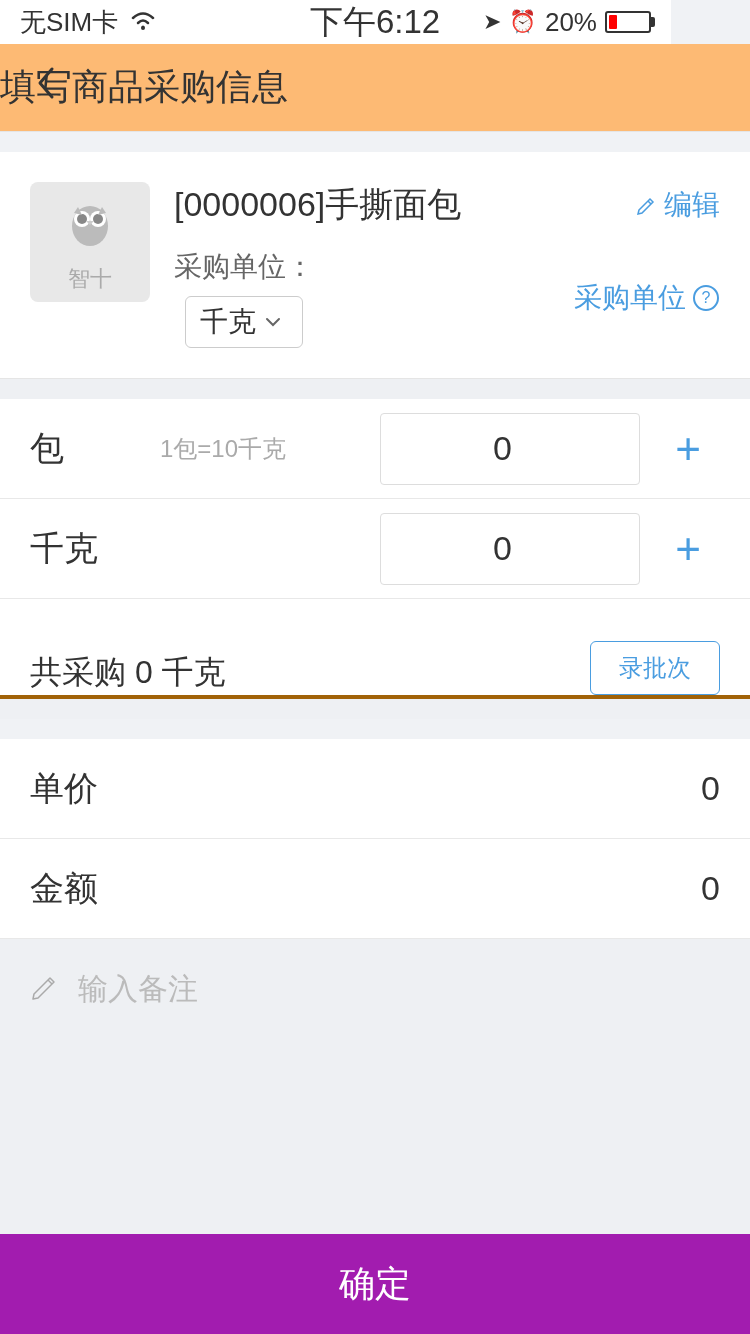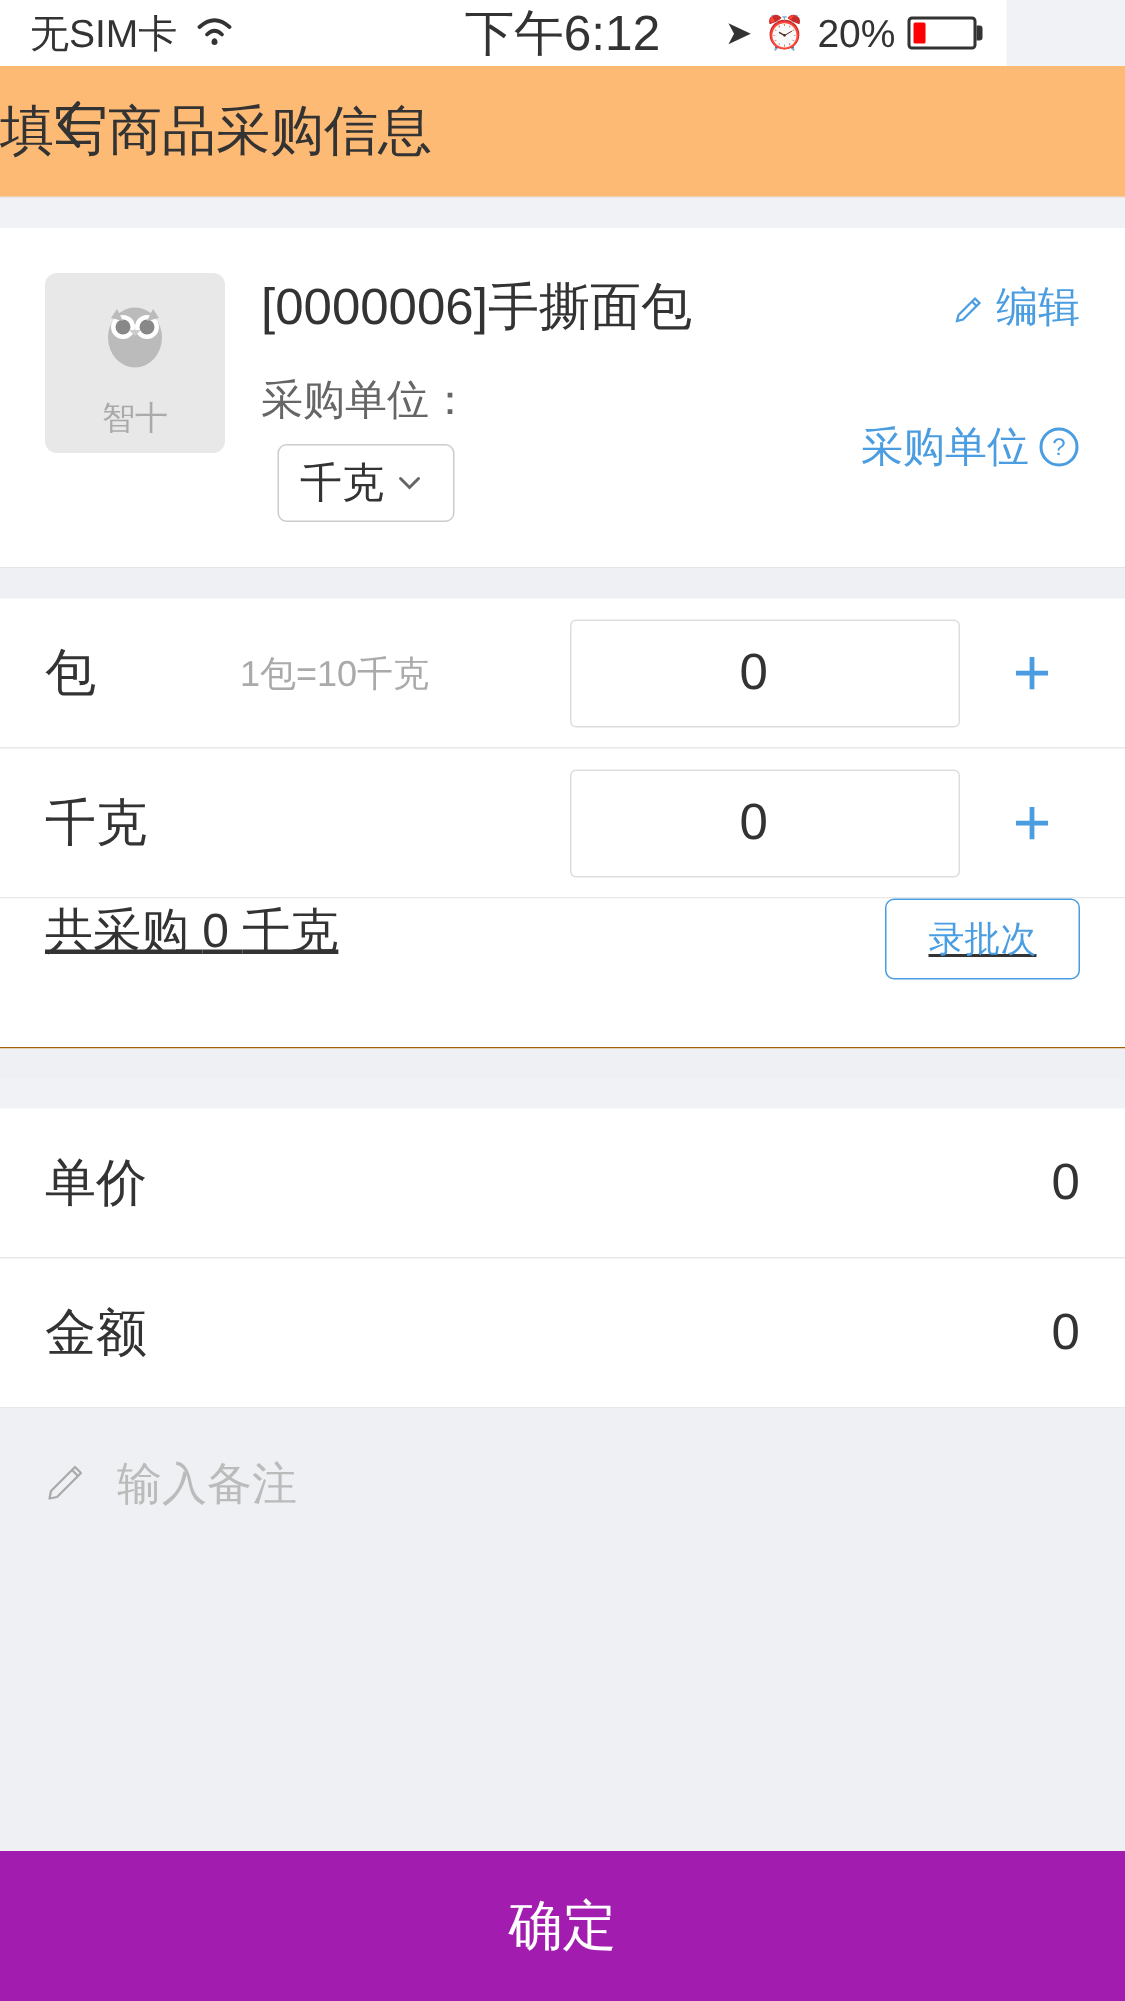--- a/index.html
+++ b/index.html
@@ -234,26 +234,25 @@
       cursor: pointer;
       display: flex;
       align-items: center;
       justify-content: center;
     }
 
     
     .summary-row {
       background: #fff;
       display: flex;
-      align-items: flex-start;
+      align-items: flex-end;
       justify-content: space-between;
       padding: 0 30px;
       height: 100px;
-      border-bottom: 1px solid #a16207;
-      text-decoration: underline;
+      border-bottom: 4px solid #a16207;
     }
     .summary-text {
       font-size: 32px;
       color: #333;
     }
     .batch-btn {
       border: 1px solid #4a9de0;
       border-radius: 6px;
       padding: 10px 28px;
       font-size: 24px;

